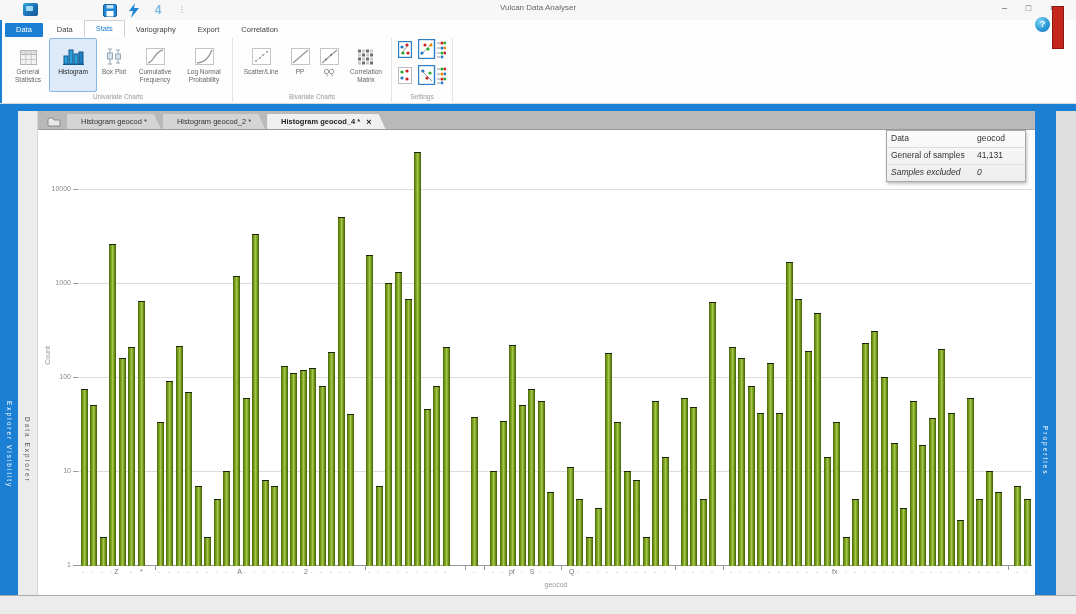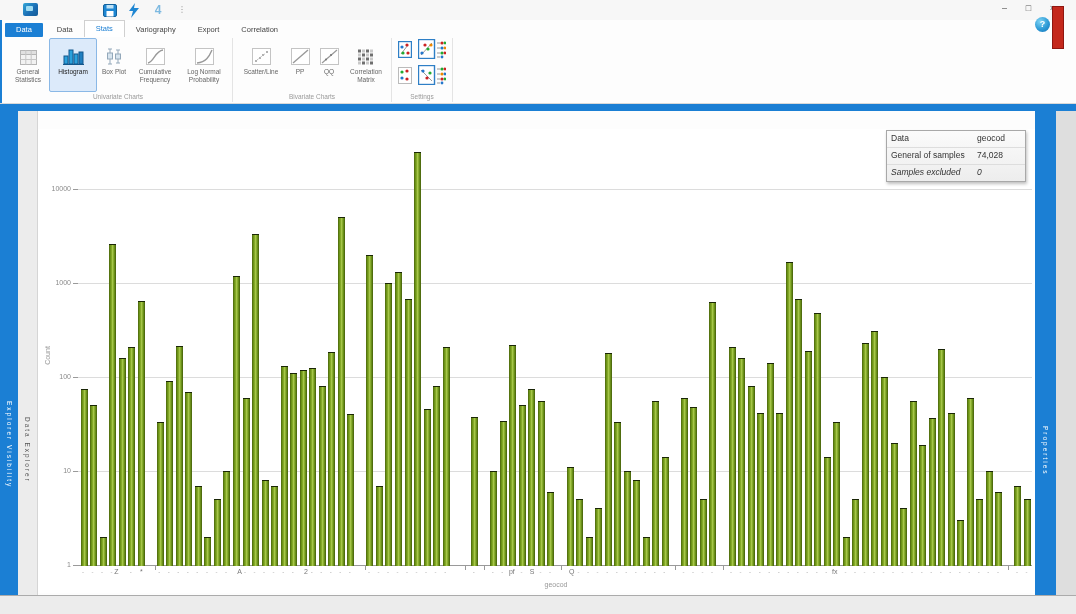--- a/index.html
+++ b/index.html
@@ -104,20 +104,21 @@
             <polygon points="7,0 1,8 5,8 3,15 11,5 6,5" fill="#1e86d2"></polygon>
           </svg>
         </div>
         <div class="qat-btn">
           <span class="qat-glyph4">4</span>
         </div>
         <div class="qat-btn">
           <span class="qat-more">⋮</span>
         </div>
       </div>
+    <div class="win-title">Vulcan Data Analyser</div>
     <div class="win-controls" id="win-controls">
         <div class="win-btn">–</div>
         <div class="win-btn">□</div>
         <div class="win-btn">×</div>
       </div>
   </div>
   <div class="red-strip"></div>
   <div class="help-btn">?</div>
 
   <div class="edge-blue"></div>
@@ -328,20 +329,37 @@
         <span>Data Explorer</span>
       </div>
   </div>
   <div class="strip strip-blue-right">
     <div class="vtext white" style="top:315px;">
         <span>Properties</span>
       </div>
   </div>
   <div class="strip strip-gray-right"></div>
 
+  <div class="doctabbar" id="doc-tabs">
+      <div class="folder-btn">
+        <svg width="14" height="11">
+          <path d="M1,3 L1,10 L13,10 L13,4 L7,4 L6,2 L2,2 Z" fill="#e8e8e8" stroke="#8a8a8a"></path>
+        </svg>
+      </div>
+      <div class="dtab">
+        <span>Histogram geocod *</span>
+      </div>
+      <div class="dtab">
+        <span>Histogram geocod_2 *</span>
+      </div>
+      <div class="dtab active">
+        <span>Histogram geocod_4 *</span>
+        <span class="closex">×</span>
+      </div>
+    </div>
 
   <div class="chart-bg"></div>
   <div class="count-label">Count</div>
   <div class="xaxis-label">geocod</div>
   <div class="chart-layer" id="chart-layer">
       <div class="ytick" style="left: 73px; top: 565px;"></div>
       <div class="ylab" style="left: 33px; top: 561px;">1</div>
       <div class="gline" style="left: 78px; width: 954px; top: 471px;"></div>
       <div class="ytick" style="left: 73px; top: 471px;"></div>
       <div class="ylab" style="left: 33px; top: 467px;">10</div>
@@ -547,21 +565,21 @@
       <div class="xtick" style="left: 1008.41px; top: 566px;"></div>
     </div>
 
   <div class="infobox" id="info-box">
       <div class="inforow">
         <span>Data</span>
         <span>geocod</span>
       </div>
       <div class="inforow">
         <span>General of samples</span>
-        <span>74,028</span>
+        <span>41,131</span>
       </div>
       <div class="inforow">
         <span>Samples excluded</span>
         <span>0</span>
       </div>
     </div>
 
   <div class="bottom-strip"></div>
 </div>
 

